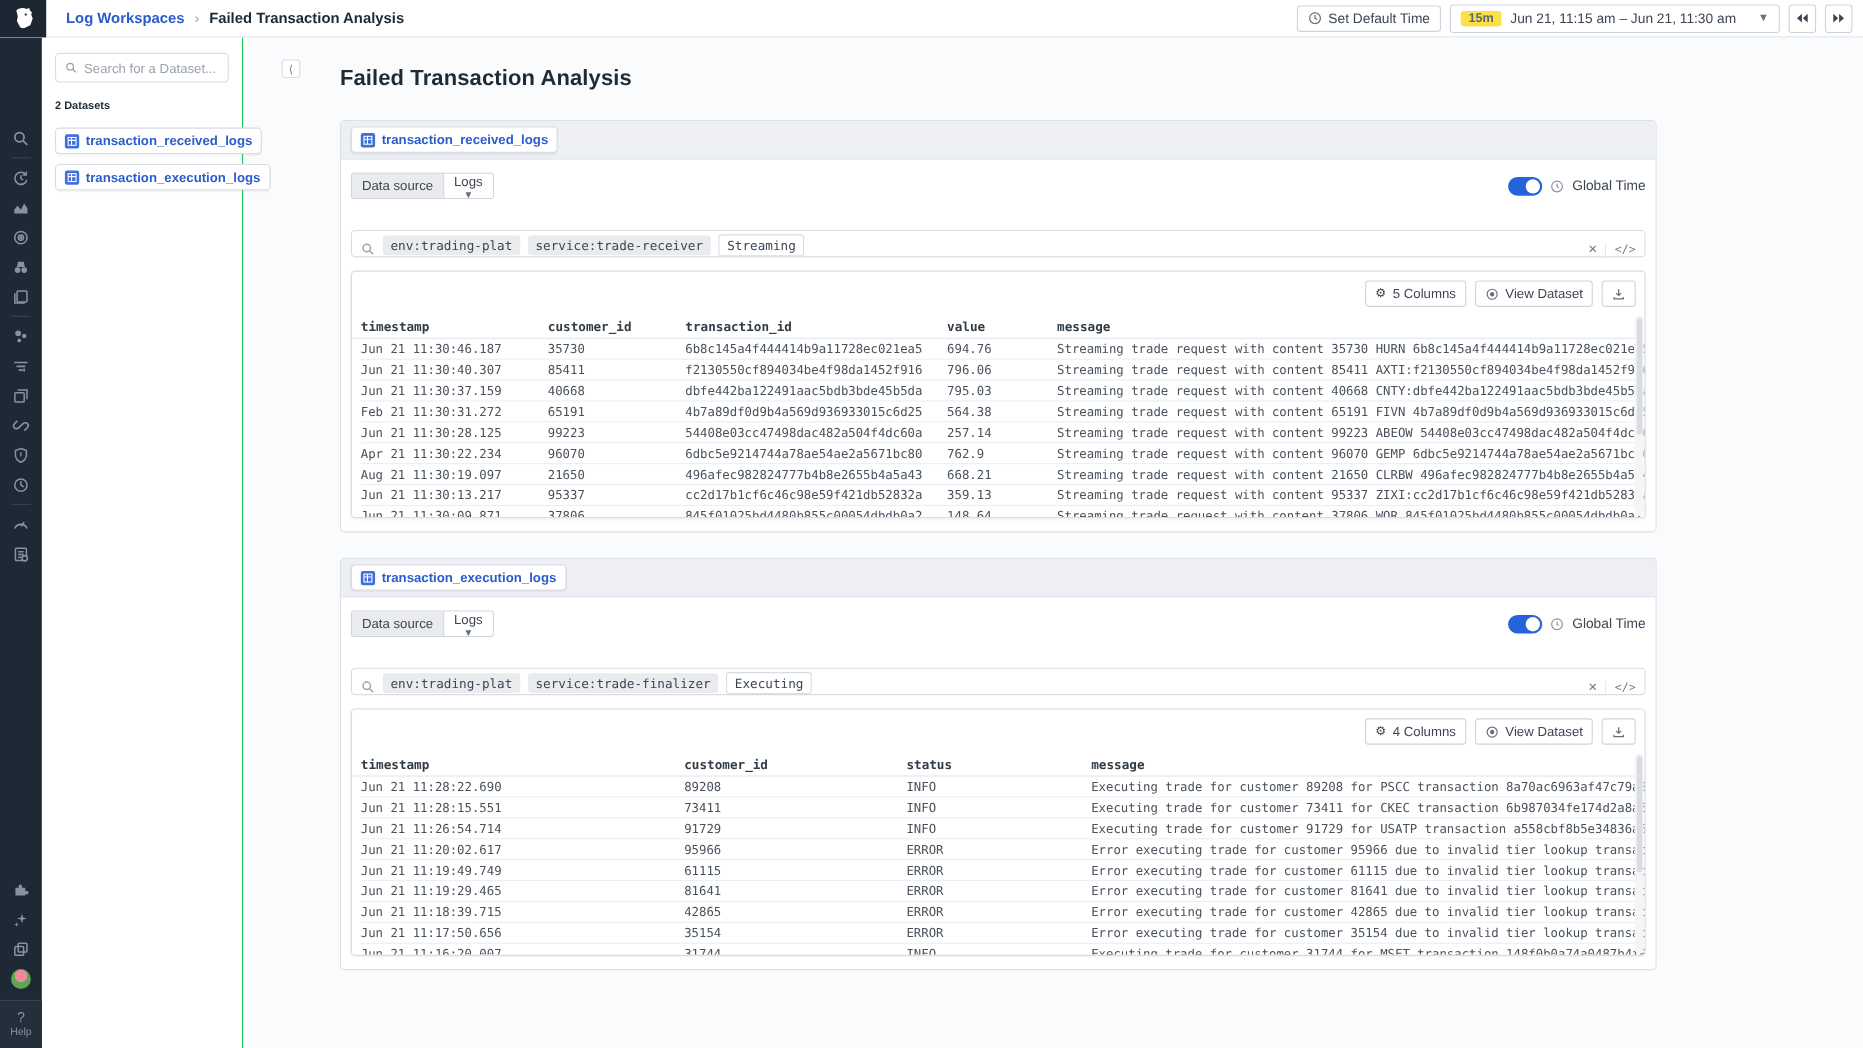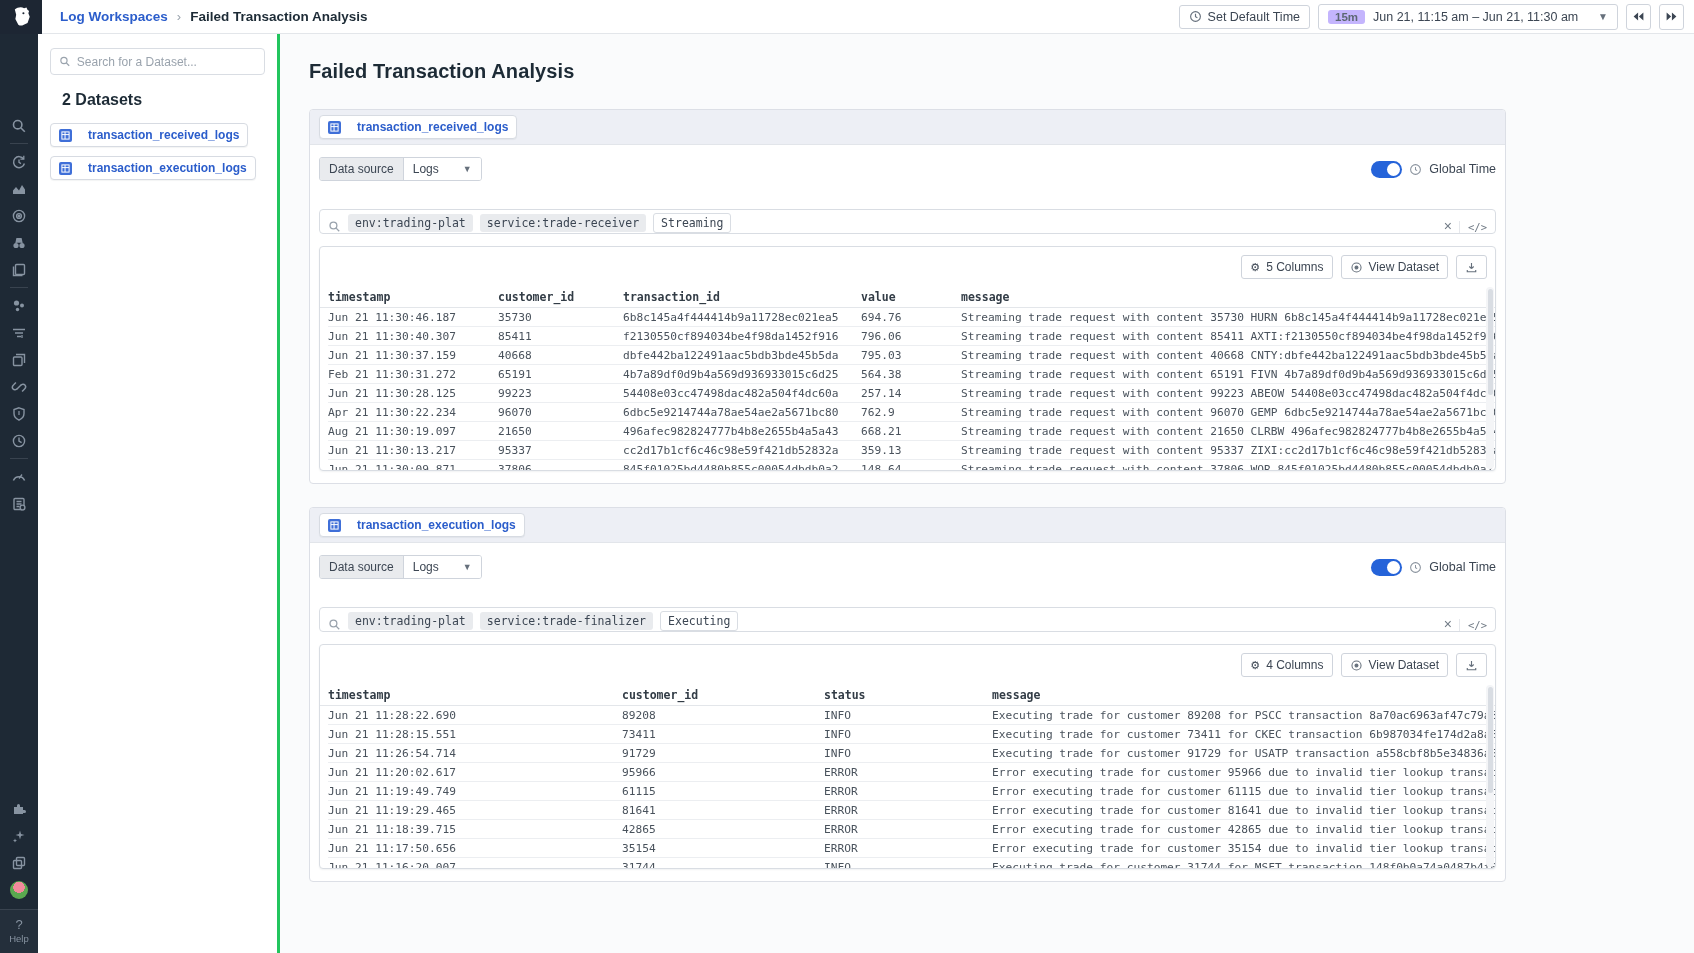--- a/index.html
+++ b/index.html
@@ -16,43 +16,43 @@
   
   .topbar{position:absolute;top:0;left:0;right:0;height:34px;background:#fff;border-bottom:1px solid #e3e6ea;display:flex;align-items:center;z-index:5;}
   .logo-box{width:42px;height:34px;background:#1d2633;display:flex;align-items:center;justify-content:center;flex:0 0 auto;}
   .crumbs{display:flex;align-items:center;gap:9px;margin-left:18px;font-size:13.5px;}
   .crumb-root{color:var(--blue);font-weight:600;}
   .crumb-sep{color:#9aa3ad;font-size:13px;}
   .crumb-cur{color:var(--ink);font-weight:600;}
   .tb-right{margin-left:auto;display:flex;align-items:center;gap:8px;margin-right:10px;}
   .btn{display:inline-flex;align-items:center;gap:6px;background:#fff;border:1px solid var(--bd2);border-radius:3px;height:24px;padding:0 9px;font-size:12.5px;color:var(--txt);cursor:pointer;font-family:inherit;}
   .timepick{display:flex;align-items:center;gap:8px;border:1px solid var(--bd2);border-radius:3px;height:26px;padding:0 9px;background:#fff;min-width:300px;}
-  .dur-badge{background:#c4b5fd;color:#5c6773;border-radius:3px;font-size:11.5px;padding:1px 7px;font-weight:600;}
+  .dur-badge{background:#fde047;color:#5c6773;border-radius:3px;font-size:11.5px;padding:1px 7px;font-weight:600;}
   .tp-text{font-size:12.5px;color:var(--txt);}
   .tp-caret{margin-left:auto;color:#66707c;font-size:10px;}
   .sq{width:25px;height:26px;display:inline-flex;align-items:center;justify-content:center;border:1px solid var(--bd2);border-radius:3px;background:#fff;cursor:pointer;}
 
   
   .rail{position:absolute;top:34px;left:0;bottom:0;width:38px;background:var(--rail-bg);display:flex;flex-direction:column;align-items:center;z-index:4;}
   .ric{width:27px;height:27px;display:flex;align-items:center;justify-content:center;color:var(--rail-ic);cursor:pointer;}
   .rdiv{width:18px;border-top:1px solid #39434f;margin:4px 0;}
   .rail-top{display:flex;flex-direction:column;align-items:center;padding-top:78px;}
   .rail-bot{margin-top:auto;display:flex;flex-direction:column;align-items:center;padding-bottom:6px;}
   .help-foot{width:38px;border-top:1px solid #39434f;background:#242f3b;padding:7px 0 9px;display:flex;flex-direction:column;align-items:center;gap:1px;color:var(--rail-ic);}
   .help-foot .q{font-size:13px;}
   .help-lbl{font-size:9.5px;}
   .avatar-rail{width:18px;height:18px;border-radius:50%;background:radial-gradient(circle at 50% 35%,#f08a9b 0 38%,#5aa84f 39%);}
 
   
-  .sidebar{position:absolute;top:34px;left:38px;bottom:0;width:242px;background:#fff;border-right:3px solid #22c55e;padding:14px 12px;z-index:3;}
+  .sidebar{position:absolute;top:34px;left:38px;bottom:0;width:183px;background:#fff;border-right:1px solid #22c55e;padding:14px 12px;z-index:3;}
   .ds-search{display:flex;align-items:center;gap:6px;border:1px solid var(--bd);border-radius:4px;height:27px;padding:0 8px;color:#9aa3ad;}
   .ds-search input{border:0;outline:0;font-size:12px;color:var(--txt);width:100%;font-family:inherit;}
   .ds-search input::placeholder{color:#9aa3ad;}
-  .ds-count{font-size:16px;font-weight:700;margin:16px 12px 14px;}
-  .chip-ds{display:inline-flex;align-items:center;gap:16px;border:1px solid #d7dbe2;background:#fff;border-radius:4px;height:24px;padding:0 8px;font-size:12px;font-weight:600;color:var(--blue);box-shadow:0 1px 1px rgba(20,30,40,.05);cursor:pointer;margin-bottom:9px;}
+  .ds-count{font-size:10px;font-weight:700;margin:16px 0 14px;}
+  .chip-ds{display:inline-flex;align-items:center;gap:6px;border:1px solid #d7dbe2;background:#fff;border-radius:4px;height:24px;padding:0 8px;font-size:12px;font-weight:600;color:var(--blue);box-shadow:0 1px 1px rgba(20,30,40,.05);cursor:pointer;margin-bottom:9px;}
   .tbl-ico{width:13px;height:13px;background:#3f6fd8;border-radius:2px;display:inline-flex;align-items:center;justify-content:center;}
 
   
   .main{position:absolute;top:34px;left:245px;right:0;bottom:0;background:var(--mainbg);overflow:hidden;}
   .collapse-btn{position:absolute;top:20px;left:11px;width:17px;height:17px;border:1px solid var(--bd);border-radius:3px;background:#fff;color:#6a7480;font-size:10px;display:flex;align-items:center;justify-content:center;cursor:pointer;}
   .content{width:1197px;margin-left:64px;padding-top:26px;}
   .pg-title{font-size:20px;font-weight:700;letter-spacing:.1px;}
   .meta-row{display:flex;align-items:center;gap:10px;margin-top:12px;}
   .author-pill{display:inline-flex;align-items:center;gap:7px;border:1px solid #e0e3e8;border-radius:12px;height:23px;padding:0 10px 0 4px;font-size:12.5px;color:var(--txt);font-weight:600;}
   .av{width:16px;height:16px;border-radius:50%;background:radial-gradient(circle at 45% 40%,#7ccf6e 0 55%,#3f9e43 56%);}
@@ -61,21 +61,21 @@
 
   
   .card{border:1px solid #dcdfe6;border-radius:4px;background:#fff;overflow:hidden;}
   .card1{margin-top:26px;}
   .card2{margin-top:23px;}
   .card-head{background:var(--cardhead);padding:5px 9px;border-bottom:1px solid #e2e5ea;}
   .card-body{padding:12px 9px 12px;}
   .row1{display:flex;align-items:center;justify-content:space-between;}
   .seg{display:inline-flex;border:1px solid var(--bd2);border-radius:3px;overflow:hidden;height:24px;font-size:12px;cursor:pointer;}
   .seg-l{background:var(--chipbg);padding:0 9px;display:flex;align-items:center;color:var(--txt);border-right:1px solid var(--bd2);}
-  .seg-r{background:#fff;padding:0 9px;display:flex;align-items:center;gap:24px;color:var(--txt);}
+  .seg-r{background:#fff;padding:0 9px;display:flex;align-items:center;gap:0;color:var(--txt);flex-direction:column;}
   .caret{font-size:9px;color:#66707c;}
   .gt{display:flex;align-items:center;gap:7px;font-size:12.5px;color:var(--txt);}
   .toggle{width:31px;height:17px;border-radius:9px;background:var(--toggle);position:relative;cursor:pointer;flex:0 0 auto;}
   .toggle::after{content:"";position:absolute;right:2px;top:2px;width:13px;height:13px;border-radius:50%;background:#fff;}
   .qbar{margin-top:28px;border:1px solid var(--bd);border-radius:4px;height:25px;display:flex;align-items:flex-end;padding:0 8px;gap:7px;background:#fff;}
   .chips{display:flex;align-items:center;gap:7px;flex:1;}
   .chip{font-family:"DejaVu Sans Mono",monospace;font-size:11.5px;color:#3c4653;border-radius:3px;padding:2px 7px;white-space:nowrap;cursor:pointer;}
   .chip.filter{background:var(--chipbg);}
   .chip.term{background:#fff;border:1px solid var(--bd);}
   .q-x{color:#707a85;font-size:14px;line-height:1;cursor:pointer;}

